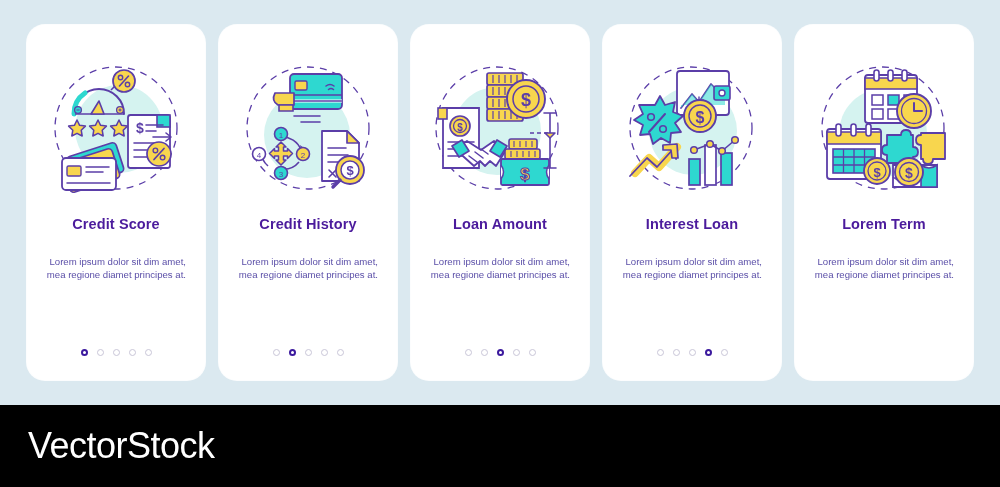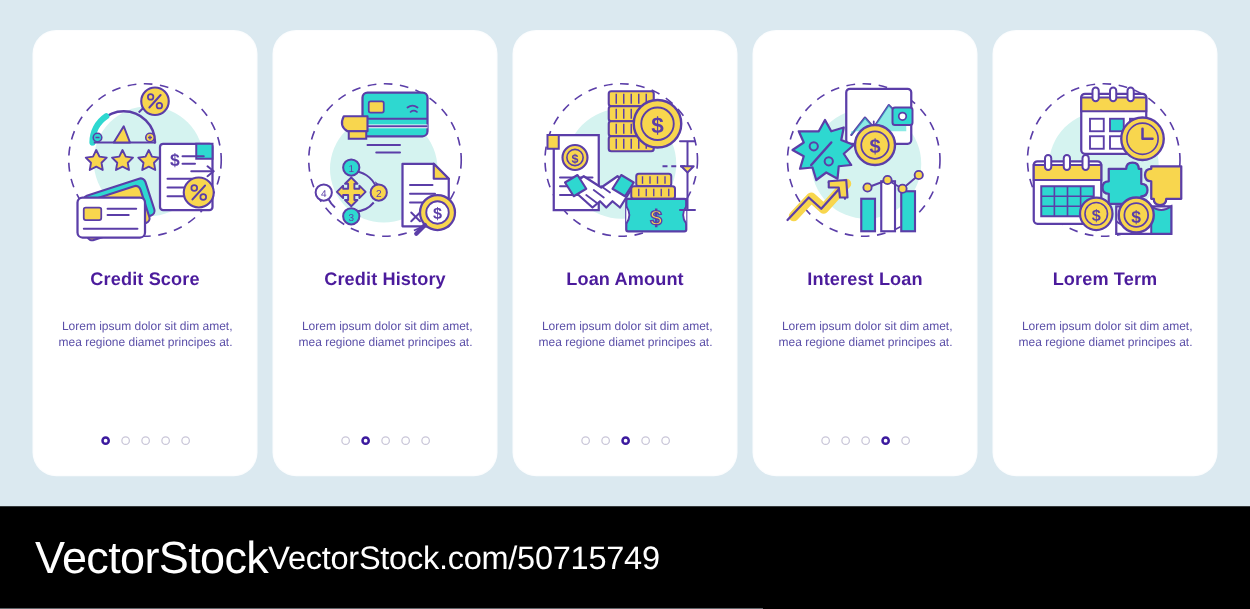--- a/index.html
+++ b/index.html
@@ -114,20 +114,21 @@
 
   
   .footer {
     position: absolute;
     left: 0; bottom: 0;
     width: 1000px;
     height: 82px;
     background: #000000;
     display: flex;
     align-items: center;
+    justify-content: space-between;
     padding: 0 28px;
   }
   .brand {
     color: #ffffff;
     font-size: 36px;
     font-weight: normal;
     letter-spacing: -0.5px;
     font-family: "Liberation Sans", sans-serif;
   }
   .url {
@@ -416,16 +417,15 @@
         </svg>
       </div>
       <div class="title">Lorem Term</div>
       <div class="body-text">Lorem ipsum dolor sit dim amet, mea regione diamet principes at.</div>
     </div>
 
   </div>
 
   <div class="footer">
     <div class="brand">VectorStock</div>
-    <div class="url">VectorStock.com/50715749</div>
   </div>
 
 </div>
 
 </body></html>

